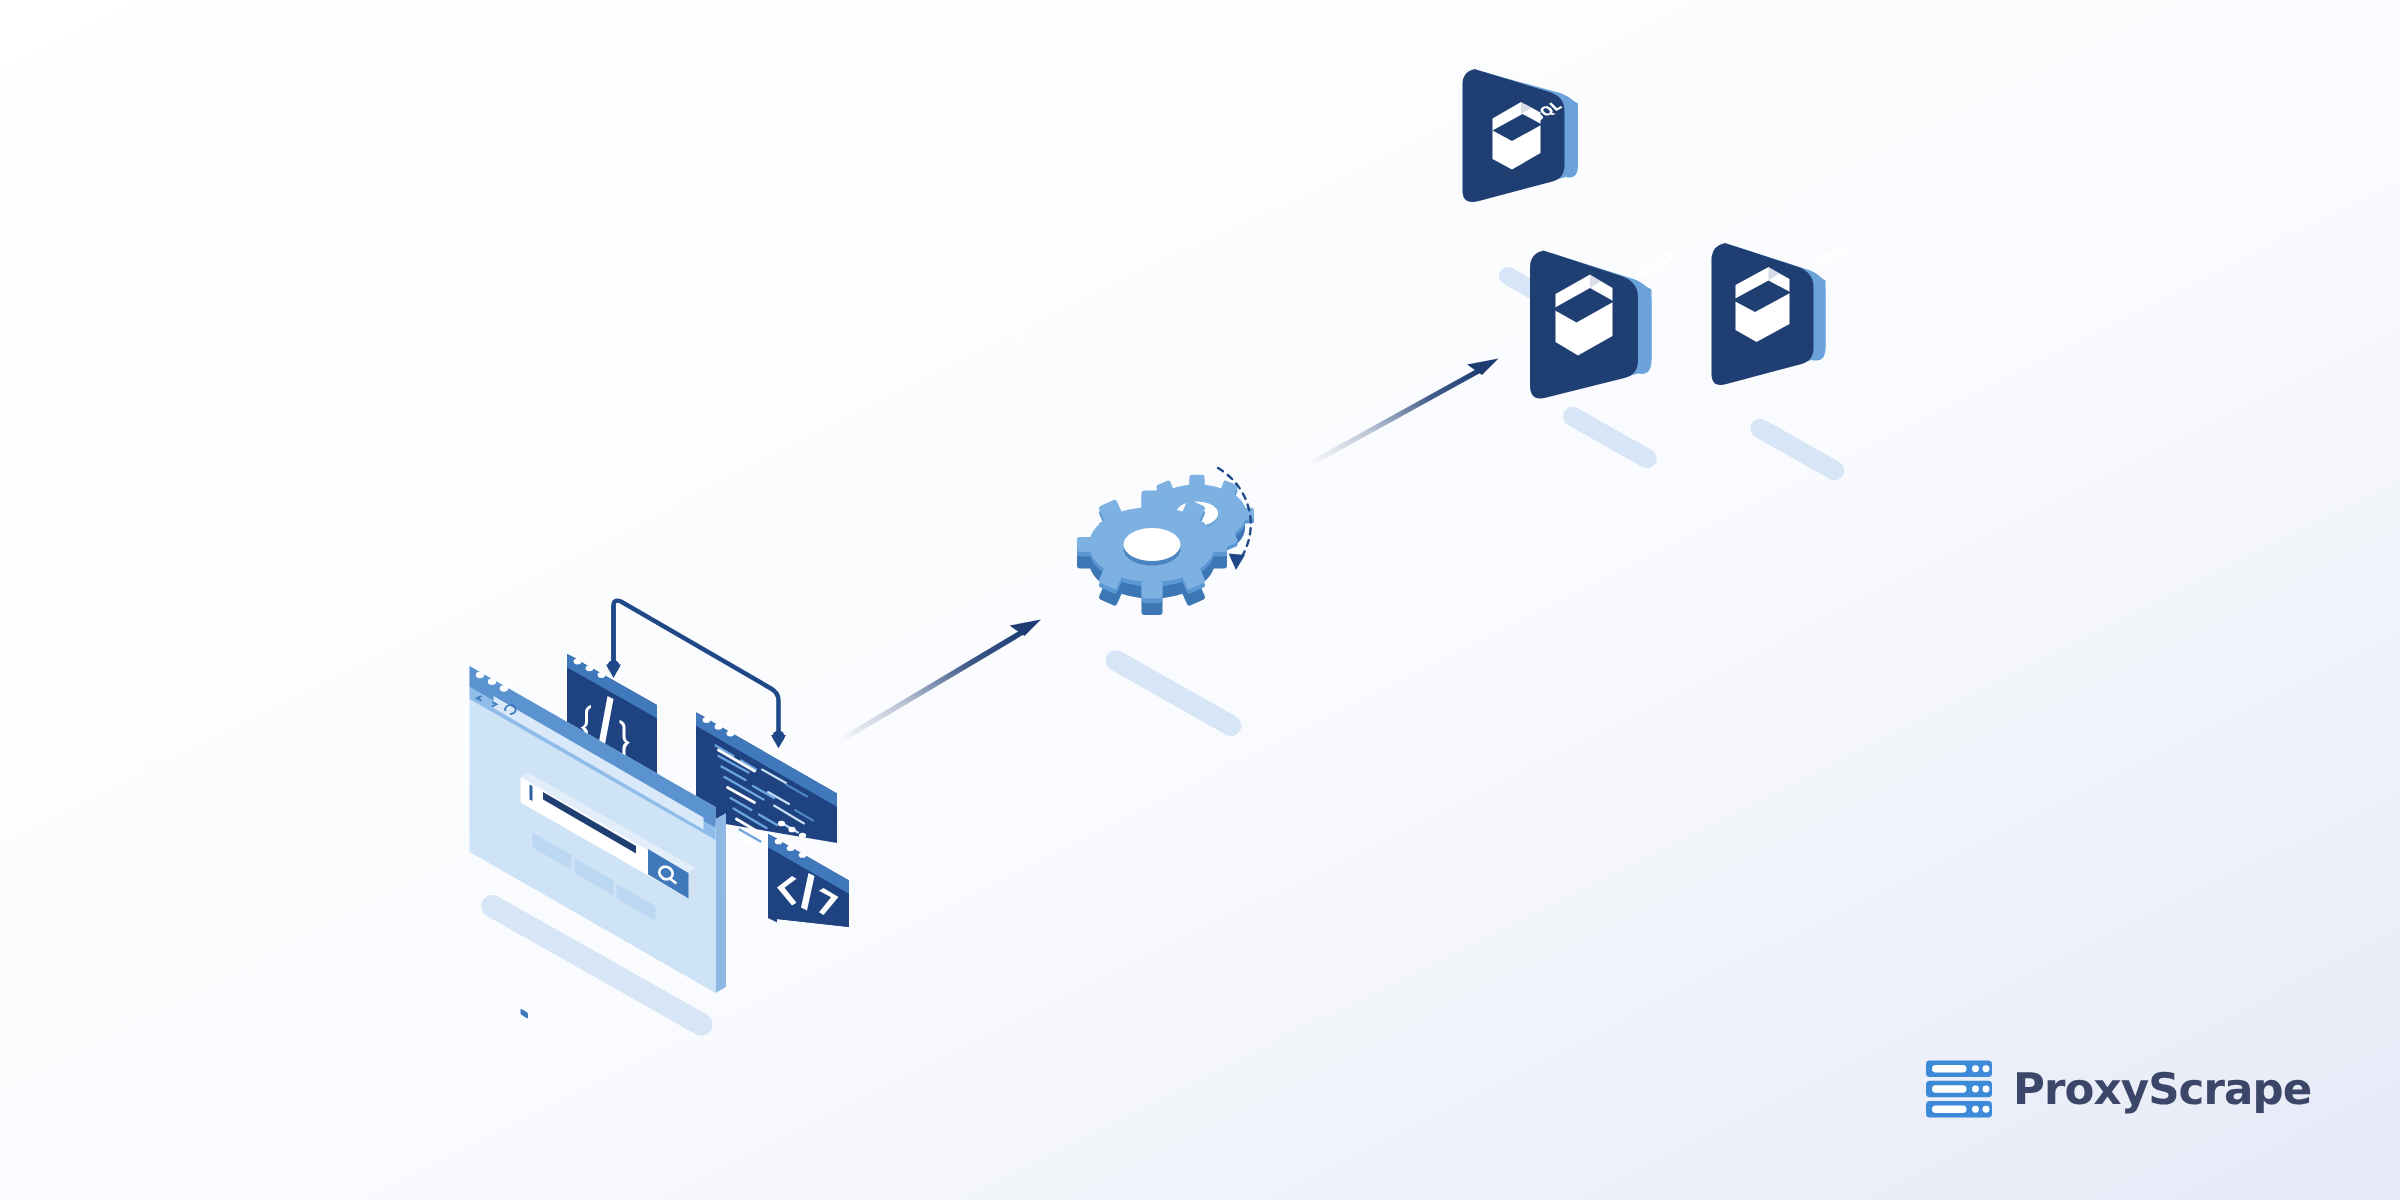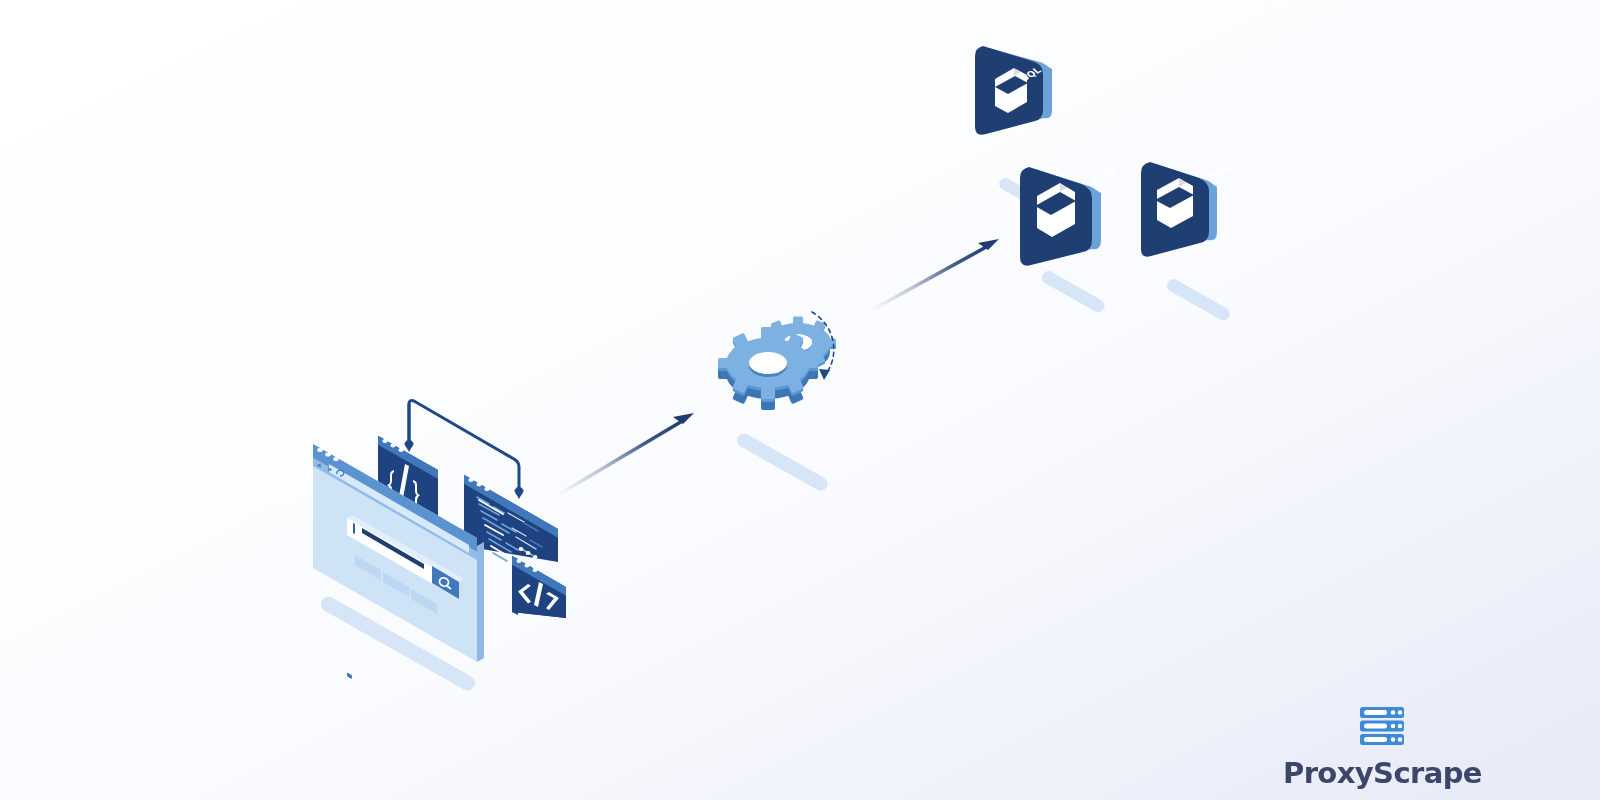--- a/index.html
+++ b/index.html
@@ -23,21 +23,20 @@
     width: 1600px;
     height: 800px;
   }
   .brand {
     position: absolute;
     left: 1283px;
     top: 706px;
     display: flex;
     align-items: center;
     gap: 13px;
-    flex-direction: column;
   }
   .brand-mark {
     width: 46px;
     height: 40px;
     display: block;
   }
   .brand-name {
     font-family: "DejaVu Sans", sans-serif;
     font-weight: bold;
     font-size: 29px;

